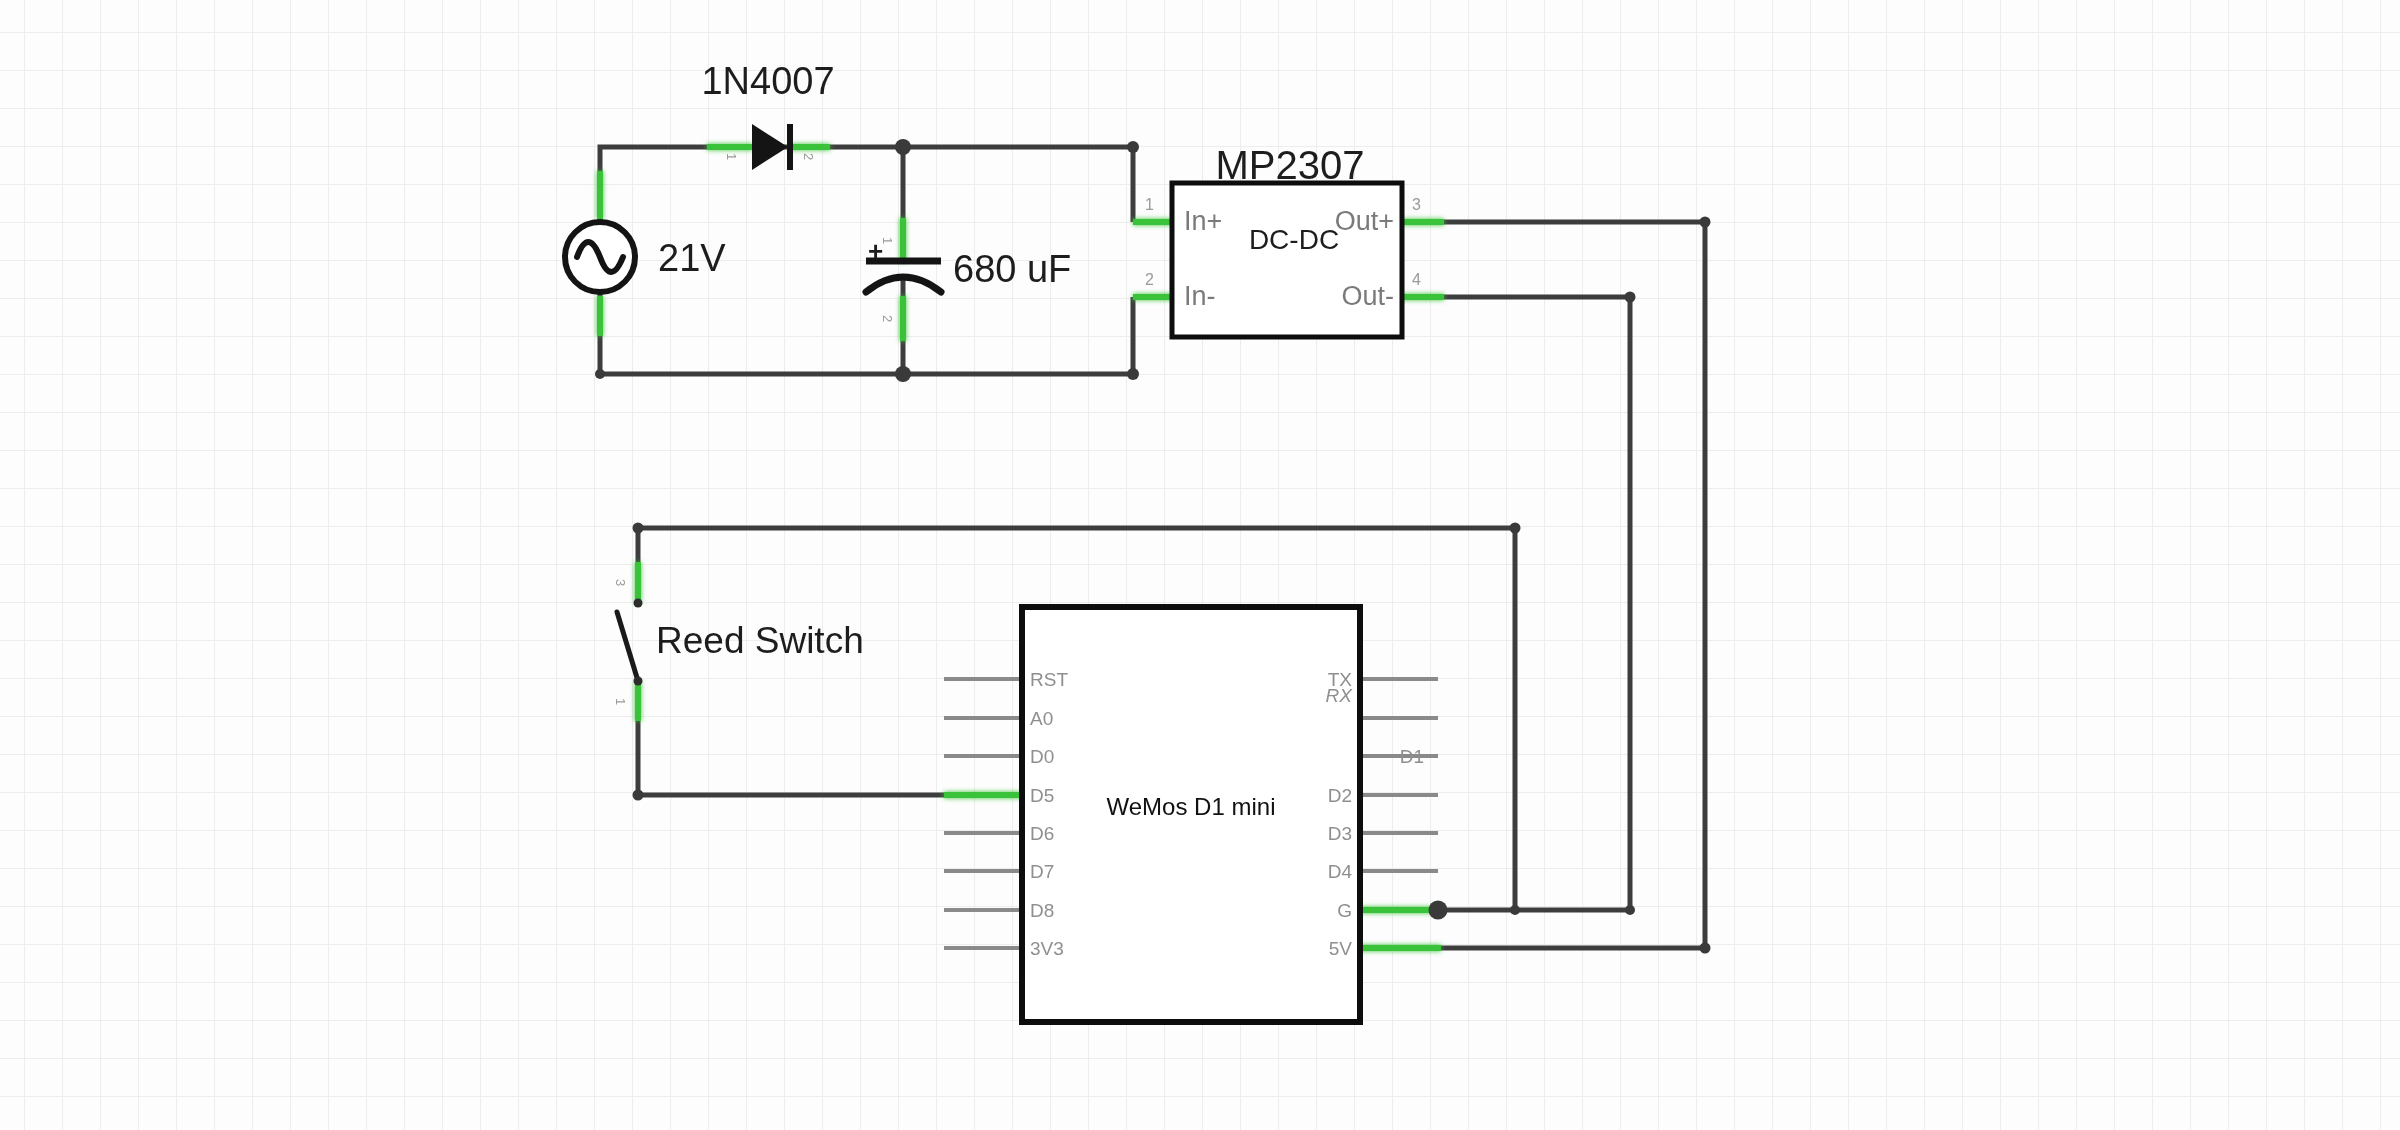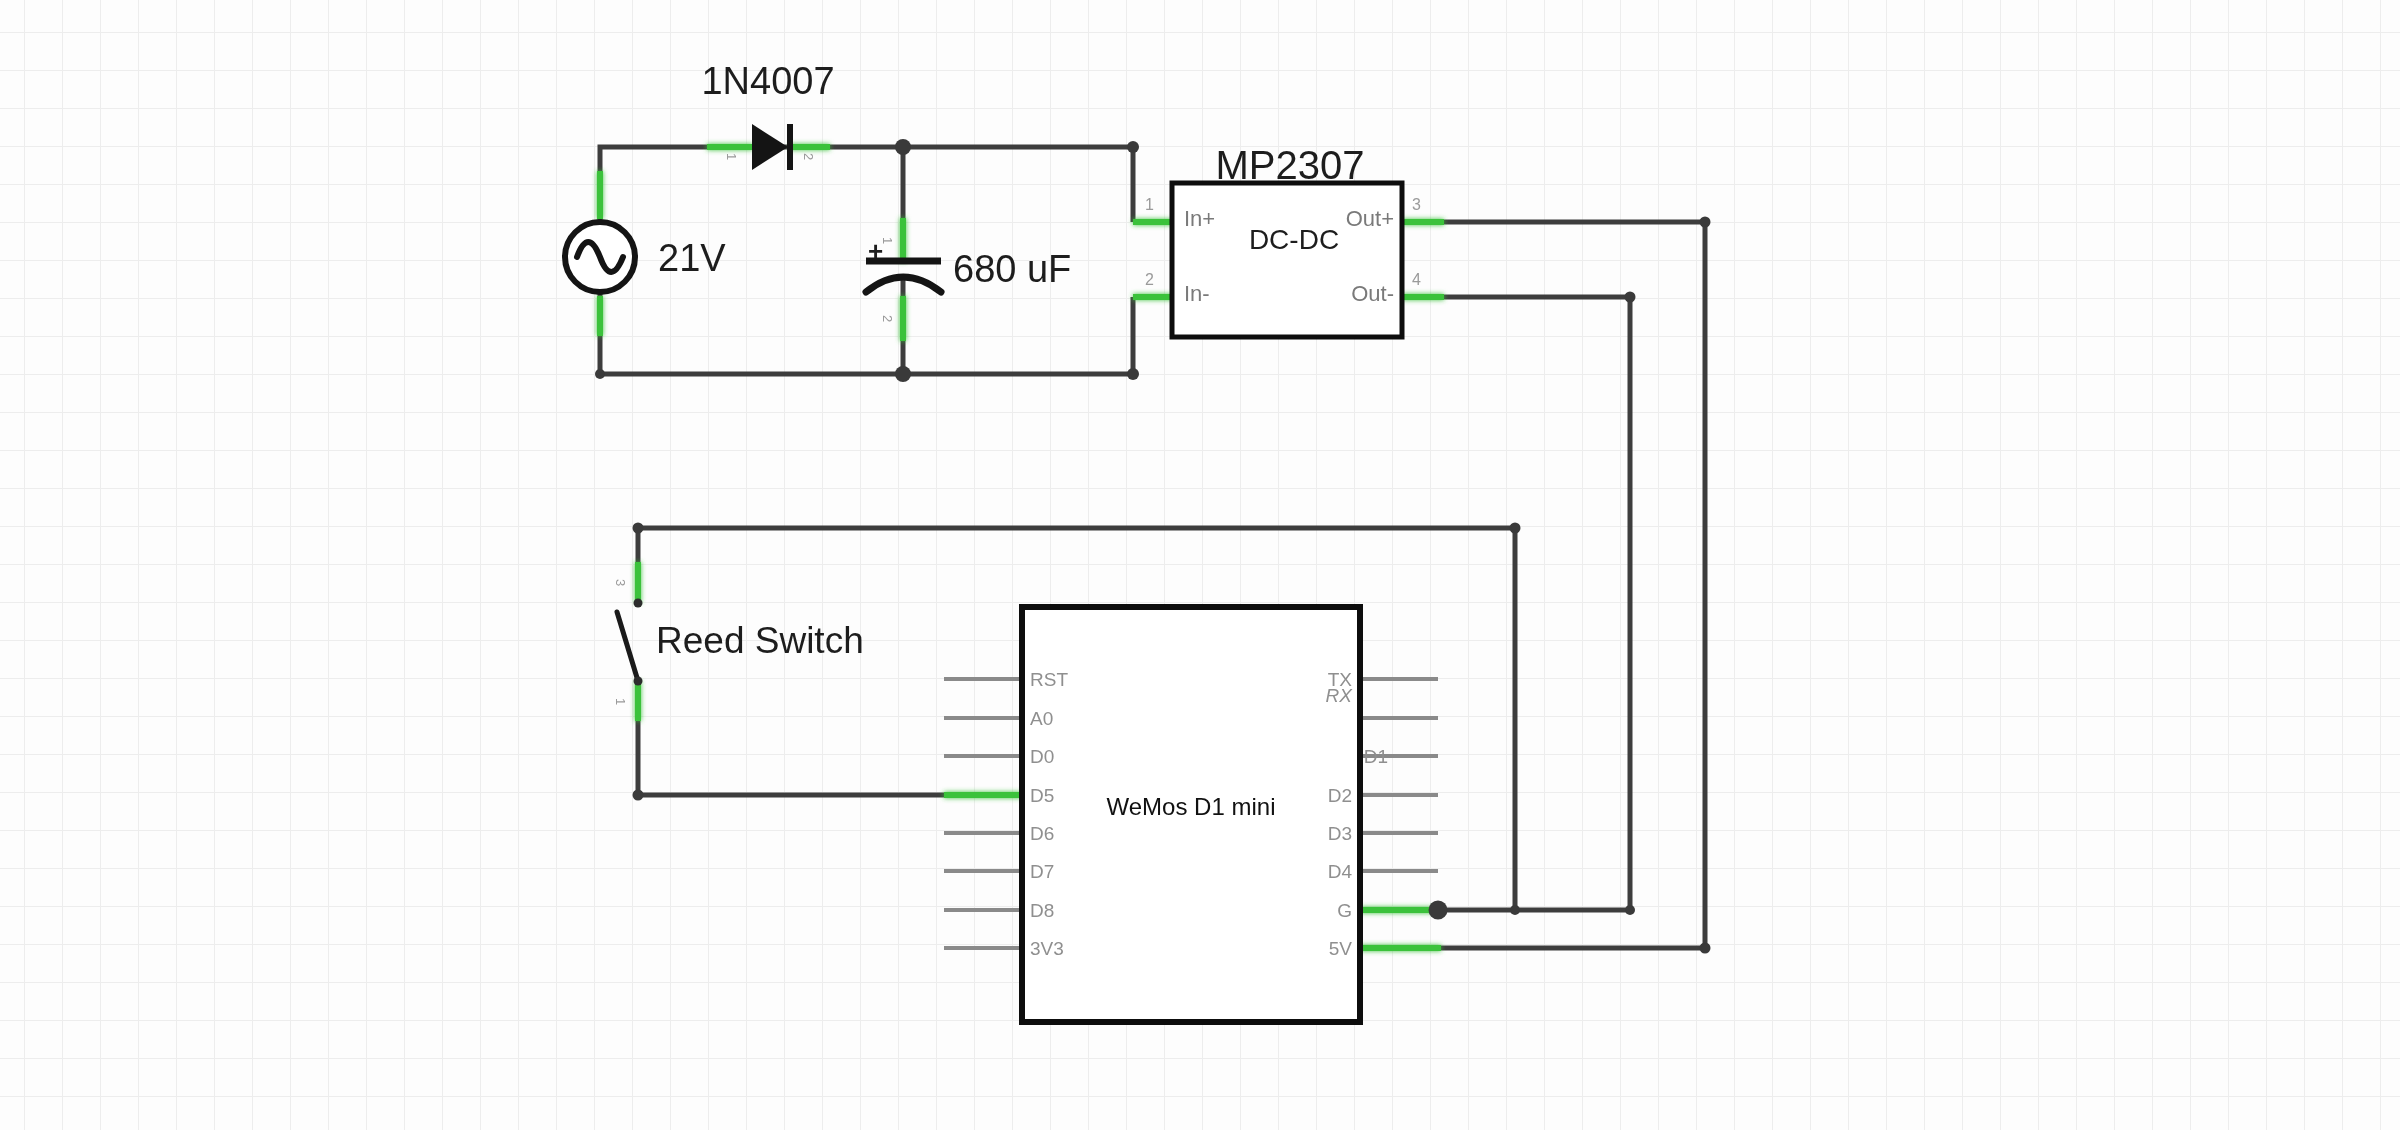--- a/index.html
+++ b/index.html
@@ -24,21 +24,21 @@
     background-size:38px 38px;
     background-position:24px 32px;
     padding-left:32px;
   }
   svg.layer{position:absolute;left:0;top:0;}
   .lbl{position:absolute;color:var(--label);white-space:nowrap;line-height:1;}
   .lbl.cc{transform:translateX(-50%);}
   .big{font-size:38px;}
   .title{font-size:40px;}
   .sub{font-size:28px;}
-  .porttext{position:absolute;font-size:22px;color:#7a7a7a;white-space:nowrap;line-height:1;}
+  .porttext{position:absolute;font-size:27px;color:#7a7a7a;white-space:nowrap;line-height:1;}
   .porttext.ra{text-align:right;}
   .wpin{position:absolute;font-size:19px;color:var(--pin-text);white-space:nowrap;line-height:1;}
   .wpin.ra{text-align:right;}
   .pnum{position:absolute;font-size:16px;color:var(--pin-num);line-height:1;}
   .rnum{position:absolute;font-size:13px;color:var(--pin-num);line-height:1;transform:rotate(90deg);}
   .wemostitle{position:absolute;font-size:24px;color:#111;transform:translateX(-50%);white-space:nowrap;line-height:1;}
 </style>
 </head>
 <body>
 
@@ -178,20 +178,20 @@
   <div class="wpin" style="left:1030px;top:709px;">A0</div>
   <div class="wpin" style="left:1030px;top:747px;">D0</div>
   <div class="wpin" style="left:1030px;top:786px;">D5</div>
   <div class="wpin" style="left:1030px;top:824px;">D6</div>
   <div class="wpin" style="left:1030px;top:862px;">D7</div>
   <div class="wpin" style="left:1030px;top:901px;">D8</div>
   <div class="wpin" style="left:1030px;top:939px;">3V3</div>
 
   <div class="wpin ra" style="left:1212px;top:670px;width:140px;">TX</div>
   <div class="wpin ra" style="left:1212px;top:686px;width:140px;font-style:italic;">RX</div>
-  <div class="wpin ra" style="left:1248px;top:747px;width:140px;">D1</div>
+  <div class="wpin ra" style="left:1284px;top:747px;width:140px;">D1</div>
   <div class="wpin ra" style="left:1212px;top:786px;width:140px;">D2</div>
   <div class="wpin ra" style="left:1212px;top:824px;width:140px;">D3</div>
   <div class="wpin ra" style="left:1212px;top:862px;width:140px;">D4</div>
   <div class="wpin ra" style="left:1212px;top:901px;width:140px;">G</div>
   <div class="wpin ra" style="left:1212px;top:939px;width:140px;">5V</div>
 
 </div>
 
 </body></html>

